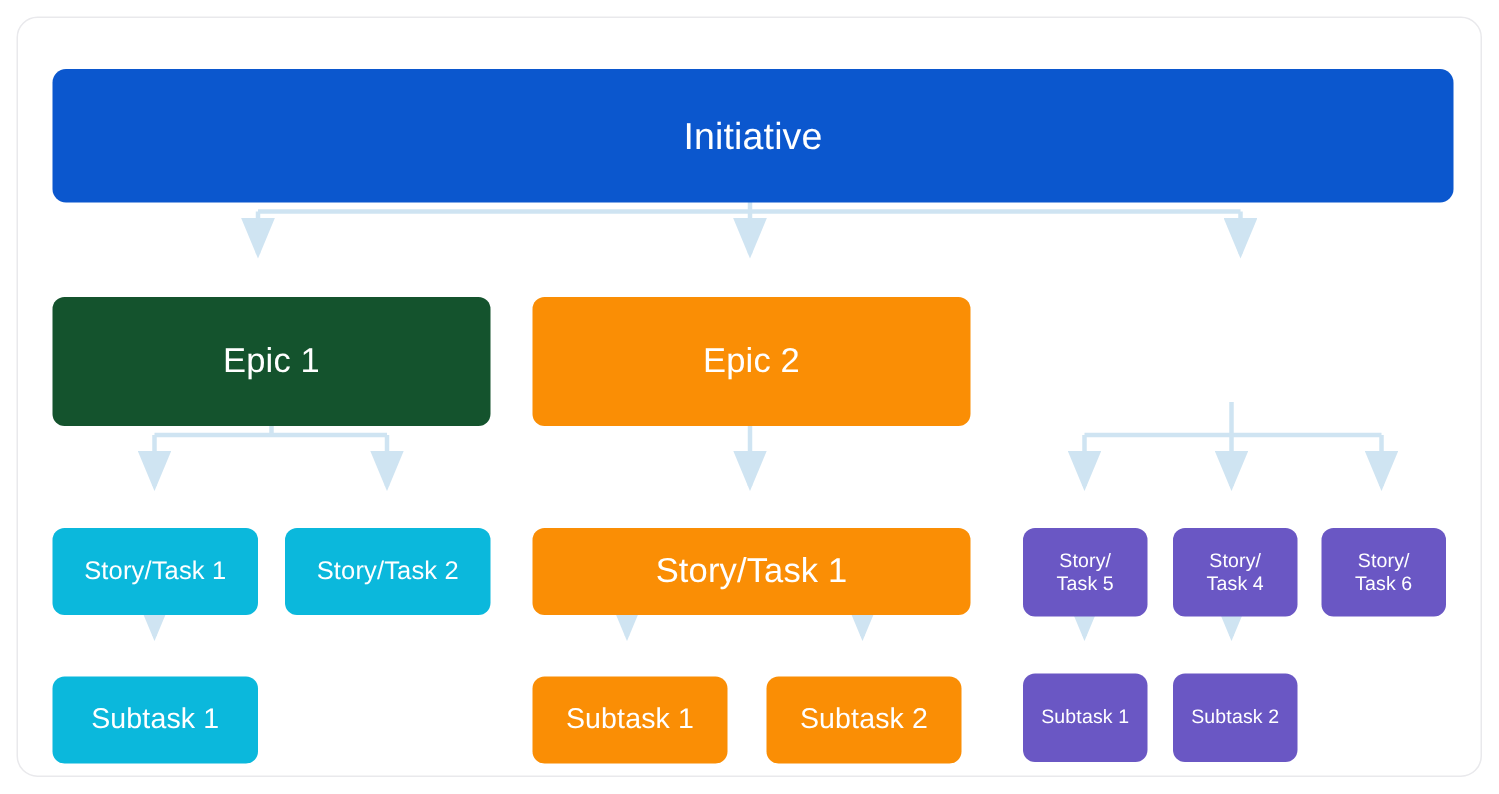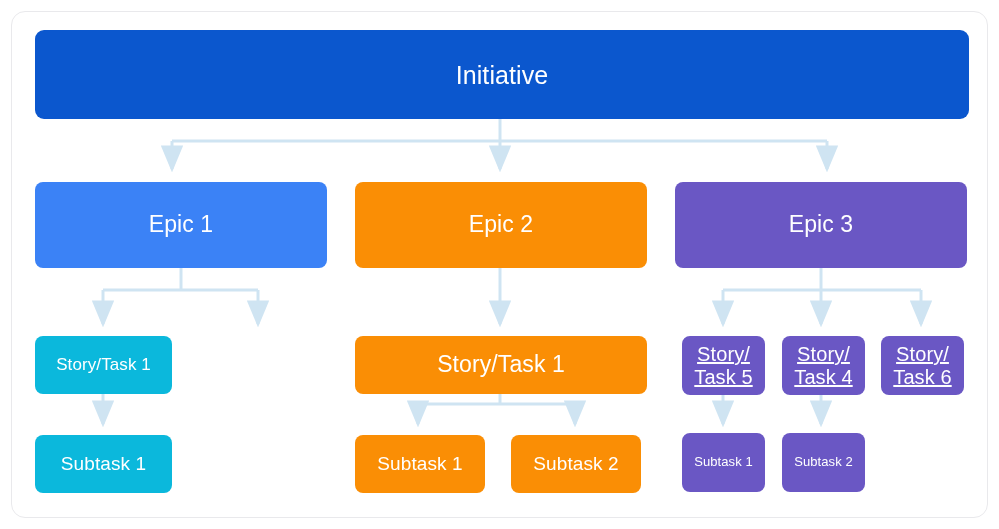--- a/index.html
+++ b/index.html
@@ -43,29 +43,30 @@
     display: flex;
     align-items: center;
     justify-content: center;
     text-align: center;
     color: #ffffff;
     border-radius: 8px;
     box-sizing: border-box;
     line-height: 1.12;
     padding: 2px 6px;
     letter-spacing: 0.1px;
+    margin-top: 16px;
   }
   .node.initiative {
     border-radius: 9px;
   }
   .lvl-initiative { font-size: 25px; }
   .lvl-epic       { font-size: 23px; }
   .lvl-story-lg   { font-size: 23px; }
   .lvl-story-md   { font-size: 17px; }
-  .lvl-story-sm   { font-size: 20px; text-decoration: underline; }
+  .lvl-story-sm   { font-size: 13px; }
   .lvl-sub-md     { font-size: 19px; }
   .lvl-sub-sm     { font-size: 13px; }
   .node .line2 { display: block; }
 </style>
 </head>
 <body>
 
 <div id="canvas">
 
   <div class="card-frame"></div>
@@ -107,36 +108,36 @@
 
       <path d="M723,395 L723,424" marker-end="url(#arrow)"></path>
       <path d="M821,395 L821,424" marker-end="url(#arrow)"></path>
     </g>
   </svg>
 
   <div class="node initiative lvl-initiative" style="left:35px; top:30px; width:934px; height:89px; background:#0b57ce;">
     <span>Initiative</span>
   </div>
 
-  <div class="node lvl-epic" style="left:35px; top:182px; width:292px; height:86px; background:#3b82f6;">
+  <div class="node lvl-epic" style="left:35px; top:182px; width:292px; height:86px; background:#14532d;">
     <span>Epic 1</span>
   </div>
 
   <div class="node lvl-epic" style="left:355px; top:182px; width:292px; height:86px; background:#fa8e05;">
     <span>Epic 2</span>
   </div>
 
-  <div class="node lvl-epic" style="left:675px; top:182px; width:292px; height:86px; background:#6a57c4;">
-    <span>Epic 3</span>
-  </div>
 
   <div class="node lvl-story-md" style="left:35px; top:336px; width:137px; height:58px; background:#0bb8dc;">
     <span>Story/Task 1</span>
   </div>
 
+  <div class="node lvl-story-md" style="left:190px; top:336px; width:137px; height:58px; background:#0bb8dc;">
+    <span>Story/Task 2</span>
+  </div>
 
   <div class="node lvl-story-lg" style="left:355px; top:336px; width:292px; height:58px; background:#fa8e05;">
     <span>Story/Task 1</span>
   </div>
 
   <div class="node lvl-story-sm" style="left:682px; top:336px; width:83px; height:59px; background:#6a57c4; flex-direction:column;">
     <span>Story/</span>
     <span class="line2">Task 5</span>
   </div>
 

